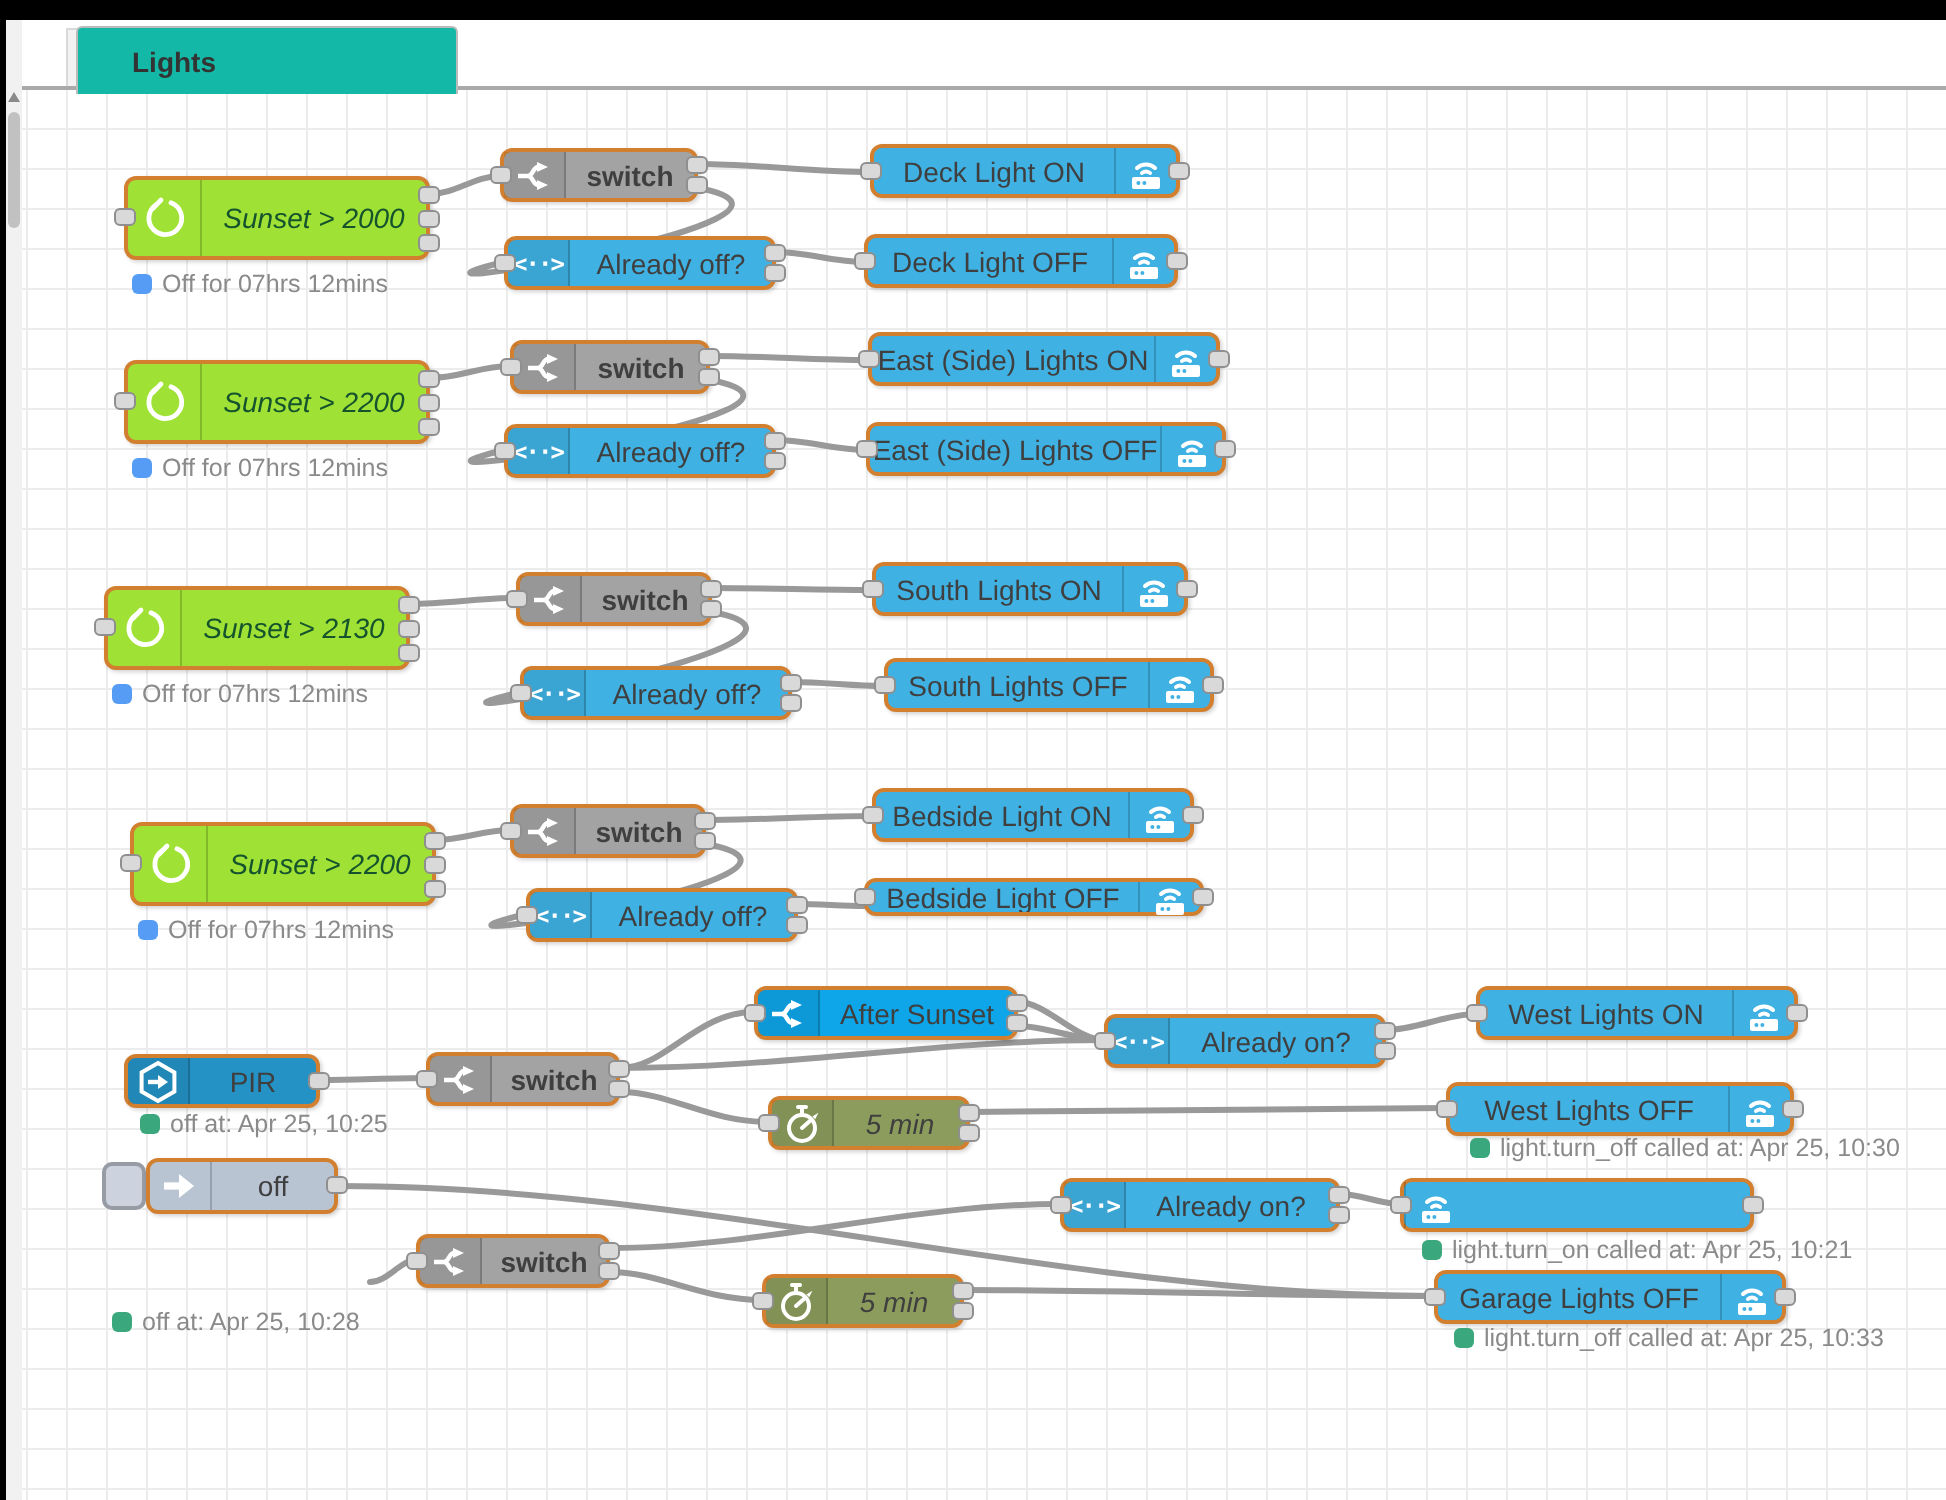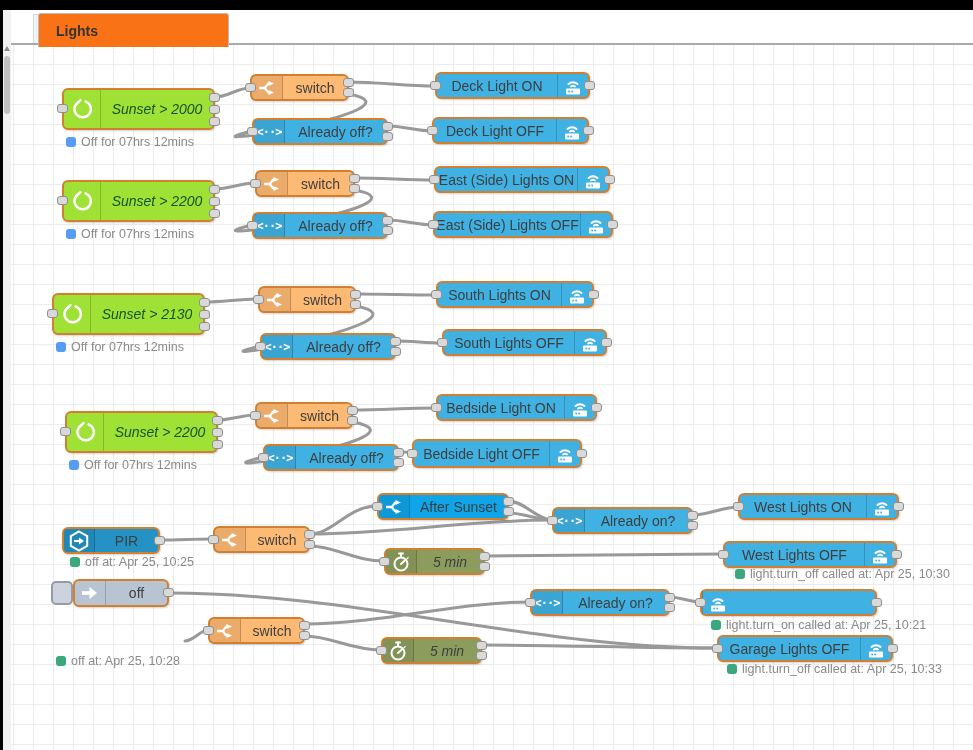--- a/index.html
+++ b/index.html
@@ -9,43 +9,43 @@
   .topbar{position:absolute;left:0;top:0;width:973px;height:10px;background:#000;z-index:6;}
   .leftbar{position:absolute;left:0;top:0;width:3px;height:750px;background:#000;z-index:6;}
   .vscroll{position:absolute;left:3px;top:10px;width:8px;height:740px;background:#f1f1f1;z-index:5;}
   .vscroll .arrow{position:absolute;left:0;top:36px;width:0;height:0;margin-left:1px;
       border-left:3px solid transparent;border-right:3px solid transparent;border-bottom:5px solid #8a8a8a;}
   .vscroll .thumb{position:absolute;left:1px;top:46px;width:6px;height:58px;background:#c1c1c1;border-radius:3px;}
   
   .tabbar{position:absolute;left:11px;top:10px;width:962px;height:35px;background:#fff;
       border-bottom:2px solid #a9a9a9;z-index:5;box-sizing:border-box;}
   .tabbar .edge{position:absolute;left:22px;top:4px;bottom:0;width:27px;background:#f2f2f2;border:1px solid #d9d9d9;border-bottom:none;}
-  .tab{position:absolute;left:27px;top:3px;width:191px;height:34px;background:#f97316;
+  .tab{position:absolute;left:27px;top:3px;width:191px;height:34px;background:#14b8a6;
       border:1px solid #bbb;border-bottom:none;border-radius:3px 3px 0 0;display:flex;align-items:center;
-      font-size:14px;font-weight:bold;color:#333;padding-left:17px;box-sizing:border-box;}
+      font-size:14px;font-weight:bold;color:#333;padding-left:27px;box-sizing:border-box;}
   
   .stage{position:absolute;left:11px;top:45px;width:962px;height:705px;background-color:#fff;z-index:1;
       background-image:
         repeating-linear-gradient(to right, transparent 0px, transparent 19px, #ececec 19px, #ececec 20px),
         repeating-linear-gradient(to bottom, transparent 0px, transparent 19px, #ececec 19px, #ececec 20px);
       background-position:-17px 0px;}
   svg.wires{position:absolute;left:0;top:0;width:973px;height:750px;z-index:2;pointer-events:none;}
   svg.wires path{stroke:#999;stroke-width:3;fill:none;stroke-linecap:round;pointer-events:stroke;}
   
   .node{position:absolute;z-index:3;display:flex;align-items:stretch;box-sizing:border-box;
       border:2px solid #d2802f;border-radius:6px;font-size:14px;color:#3f3f3f;
       box-shadow:1px 1px 2px rgba(0,0,0,.18);}
   .ibox{flex:none;width:30px;display:flex;align-items:center;justify-content:center;}
   .ibox.l{border-right:1px solid rgba(0,0,0,.18);}
   .ibox.r{border-left:1px solid rgba(0,0,0,.18);}
   .ibox.shade{background:rgba(0,0,0,.07);}
   .lbl{flex:1;display:flex;align-items:center;justify-content:center;white-space:nowrap;padding:0 7px;overflow:hidden;}
   .c-sun{background:#9fe134;} .c-sun .lbl{font-style:italic;color:#14532d;}
   .c-sun .ibox{width:36px;}
-  .c-sw{background:#fdba74;}
+  .c-sw{background:#a3a3a3;font-weight:bold;}
   .c-cond{background:#3fb1e3;}
   .c-serv{background:#3fb1e3;}
   .c-ent{background:#2492c4;}
   .c-as{background:#0ea5e9;}
   .c-tmr{background:#8c9c5d;} .c-tmr .lbl{font-style:italic;}
   .c-inj{background:#b9c4d3;}
   .glyph{color:#fff;font-weight:bold;font-size:12px;letter-spacing:-1px;font-family:"DejaVu Sans Mono",monospace;}
   
   .p{position:absolute;width:11px;height:9px;background:#d9d9d9;border:1px solid #8f8f8f;
      border-radius:3px;box-sizing:border-box;z-index:4;}
@@ -410,21 +410,21 @@
           </g>
           <rect x="5" y="12.5" width="14" height="6" rx="1" fill="#fff"></rect>
           <circle cx="8.2" cy="15.5" r="1" fill="#3fb1e3"></circle>
           <circle cx="11.2" cy="15.5" r="1" fill="#3fb1e3"></circle>
         </svg>
     </span>
     <i class="p in"></i>
     <i class="p out"></i>
   </div>
 
-  <div class="node c-serv" style="left:412px;top:439px;width:170px;height:29px">
+  <div class="node c-serv" style="left:432px;top:439px;width:170px;height:19px">
     <span class="lbl">Bedside Light OFF</span>
     <span class="ibox r">
       <svg width="24" height="20" viewBox="0 0 24 20">
           <g stroke="#fff" stroke-width="2" fill="none" stroke-linecap="round">
             <path d="M7.5,8 A6.5,6.5 0 0,1 16.5,8"></path>
             <path d="M10,10.5 A3.4,3.4 0 0,1 14,10.5"></path>
           </g>
           <rect x="5" y="12.5" width="14" height="6" rx="1" fill="#fff"></rect>
           <circle cx="8.2" cy="15.5" r="1" fill="#3fb1e3"></circle>
           <circle cx="11.2" cy="15.5" r="1" fill="#3fb1e3"></circle>

